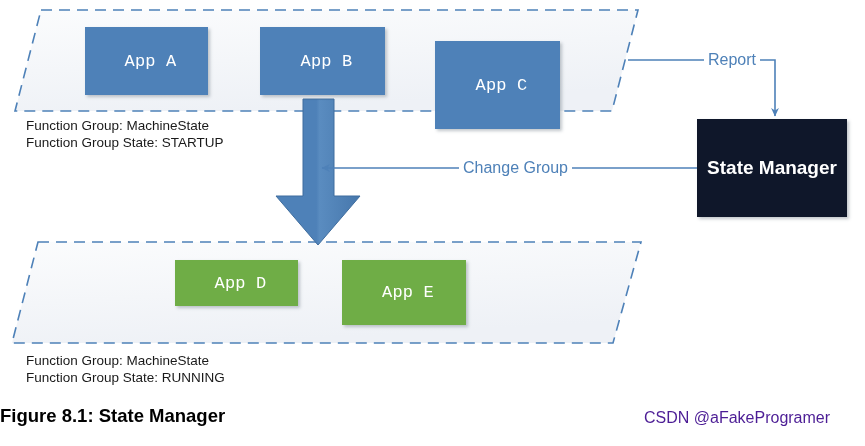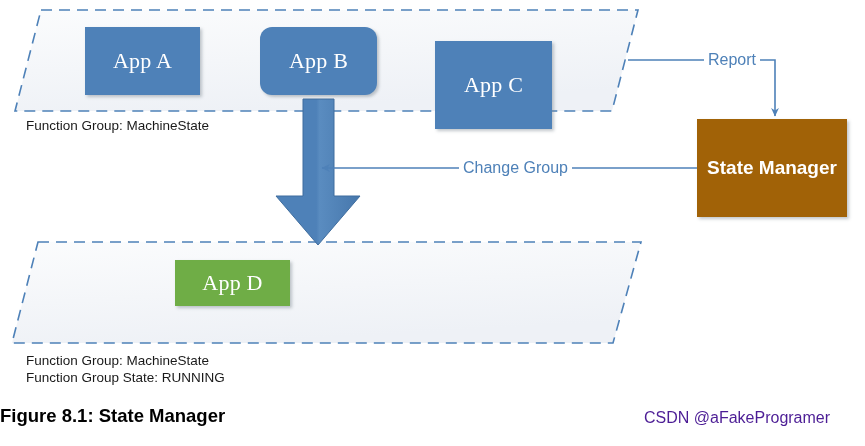--- a/index.html
+++ b/index.html
@@ -23,33 +23,34 @@
     top: 0;
     width: 865px;
     height: 446px;
   }
   .app-box {
     position: absolute;
     display: flex;
     align-items: center;
     justify-content: center;
     color: #ffffff;
-    font-size: 22px;
-    font-family: Liberation Serif, serif;
+    font-size: 17px;
+    font-family: Liberation Mono, monospace;
     letter-spacing: 0.2px;
     box-shadow: 2px 2px 3px rgba(120,130,140,0.45);
+    padding-left: 8px;
   }
   .app-box.blue  { background: #4E81B8; }
   .app-box.green { background: #6FAD46; }
   .sm-box {
     position: absolute;
     display: flex;
     align-items: center;
     justify-content: center;
-    background: #a16207;
+    background: #0f172a;
     color: #ffffff;
     font-size: 19px;
     font-weight: bold;
     font-family: "Liberation Sans", sans-serif;
     box-shadow: 2px 2px 3px rgba(120,130,140,0.45);
   }
   .grp-label {
     position: absolute;
     color: #1a1a1a;
     font-size: 13.5px;
@@ -127,37 +128,41 @@
     </g>
 
     <g>
       <path d="M697,168 L322,168" fill="none" stroke="#4E81B8" stroke-width="1.6" marker-end="url(#thinArrowR)"></path>
     </g>
   </svg>
 
   <div class="app-box blue" style="left:85px; top:27px; width:115px; height:68px;">
     <span>App A</span>
   </div>
-  <div class="app-box blue" style="left:260px; top:27px; width:117px; height:68px;border-radius:12px;">
+  <div class="app-box blue" style="left:260px; top:27px; width:117px; height:68px;">
     <span>App B</span>
   </div>
   <div class="app-box blue" style="left:435px; top:41px; width:117px; height:88px;">
     <span>App C</span>
   </div>
 
   <div class="app-box green" style="left:175px; top:260px; width:115px; height:46px;">
     <span>App D</span>
   </div>
+  <div class="app-box green" style="left:342px; top:260px; width:116px; height:65px;">
+    <span>App E</span>
+  </div>
 
   <div class="sm-box" style="left:697px; top:119px; width:150px; height:98px;">
     <span>State Manager</span>
   </div>
 
   <div class="grp-label" style="left:12px; top:117px;">
     <div>Function Group: MachineState</div>
+    <div>Function Group State: STARTUP</div>
   </div>
 
   <div class="grp-label" style="left:12px; top:352px;">
     <div>Function Group: MachineState</div>
     <div>Function Group State: RUNNING</div>
   </div>
 
   <div class="edge-label" style="left:704px; top:51px;">Report</div>
   <div class="edge-label" style="left:459px; top:159px;">Change Group</div>
 

